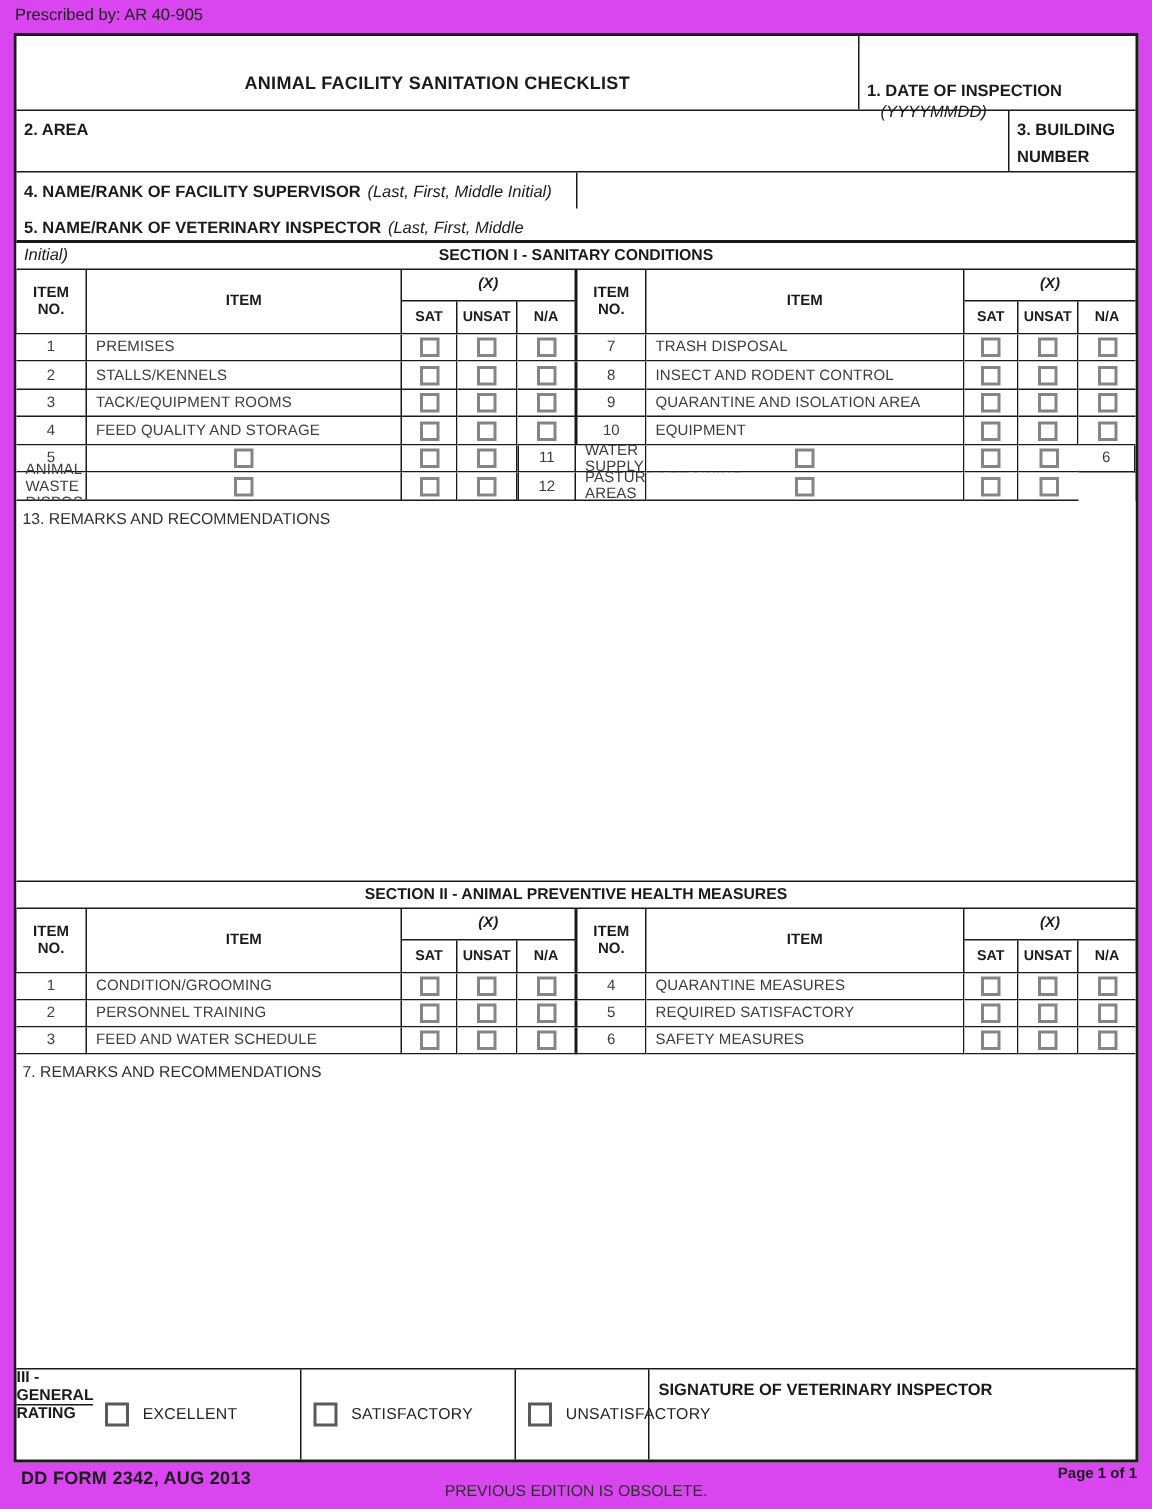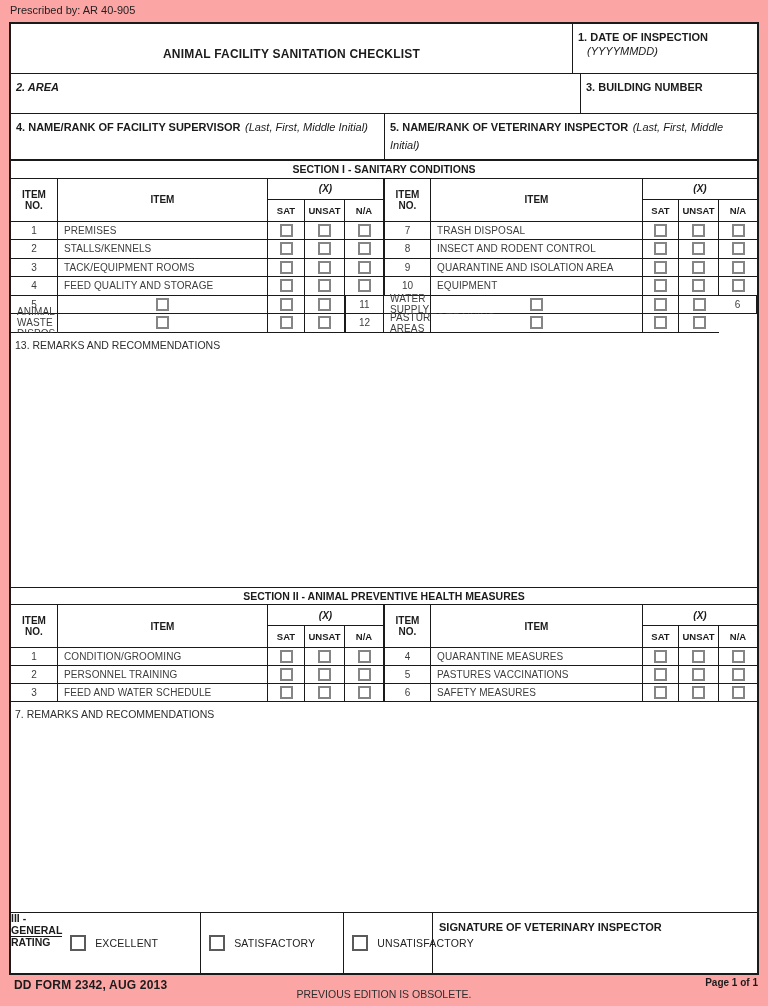--- a/index.html
+++ b/index.html
@@ -4,36 +4,36 @@
 <style>
   :root{
     --line:#1a1a1a;
     --cbx:#858585;
     --cols:47px 210px 37px 40px 39px 47px 212px 36px 40px 1fr;
     --s3cols:139px 143px 1fr;
   }
   *{box-sizing:border-box;margin:0;padding:0;}
   html,body{background:#fff;}
   body{font-family:"Liberation Sans","DejaVu Sans",sans-serif;color:#1b1b1b;}
-  .page{position:relative;width:768px;height:1006px;background:#fca5a5;overflow:hidden;}
+  .page{position:relative;width:768px;height:1006px;background:#d946ef;overflow:hidden;}
   .prescribed{position:absolute;top:4px;left:10px;font-size:11px;color:#222;}
   .form{position:absolute;top:22px;left:9px;width:750px;height:953px;border:2px solid var(--line);display:flex;flex-direction:column;background:#fff;}
 
   
   .rowA{height:50px;display:flex;border-bottom:1px solid var(--line);}
   .rowA .titlecell{width:562px;display:flex;align-items:center;justify-content:center;border-right:1px solid var(--line);}
   .title{font-size:12px;font-weight:bold;letter-spacing:.2px;margin-top:12px;}
-  .datecell{flex:1;padding:3px 5px;position:relative;}
+  .datecell{flex:1;padding:3px 5px;position:relative;margin-top:24px;}
   .flabel{font-size:11px;font-weight:bold;}
   .hint{font-size:11px;font-style:italic;font-weight:normal;}
   .date-fmt{margin-left:9px;display:block;}
   .rowB{height:41px;display:flex;border-bottom:1px solid var(--line);}
-  .rowB .areacell{width:570px;padding:3px 5px;border-right:1px solid var(--line);position:relative;font-style:italic;}
+  .rowB .areacell{width:662px;padding:3px 5px;border-right:1px solid var(--line);position:relative;}
   .rowB .bldgcell{flex:1;padding:3px 5px;position:relative;}
-  .rowC{height:47px;display:flex;border-bottom:2px solid var(--line);}
+  .rowC{height:47px;display:flex;border-bottom:2px solid var(--line);flex-direction:column;}
   .rowC .namecell{width:374px;padding:3px 5px;border-right:1px solid var(--line);position:relative;}
   .rowC .namecell.right{flex:1;border-right:none;}
   .fill{position:absolute;left:0;right:0;bottom:0;top:16px;}
 
   
   .bar{height:18px;display:flex;align-items:center;justify-content:center;font-size:10.5px;font-weight:bold;border-bottom:1px solid var(--line);background:#fff;}
 
   
   .thead{display:grid;grid-template-columns:var(--cols);grid-template-rows:21px 21px;border-bottom:1px solid var(--line);}
   .th{display:flex;align-items:center;justify-content:center;text-align:center;font-size:10px;font-weight:bold;border-right:1px solid var(--line);line-height:11px;}
@@ -331,21 +331,21 @@
         <div class="td cb">
           <span class="cbx"></span>
         </div>
         <div class="td cb">
           <span class="cbx"></span>
         </div>
         <div class="td cb">
           <span class="cbx"></span>
         </div>
         <div class="td no hs">5</div>
-        <div class="td lbl">PASTURES VACCINATIONS</div>
+        <div class="td lbl">REQUIRED SATISFACTORY</div>
         <div class="td cb">
           <span class="cbx"></span>
         </div>
         <div class="td cb">
           <span class="cbx"></span>
         </div>
         <div class="td cb last">
           <span class="cbx"></span>
         </div>
         <div class="td no">3</div>

